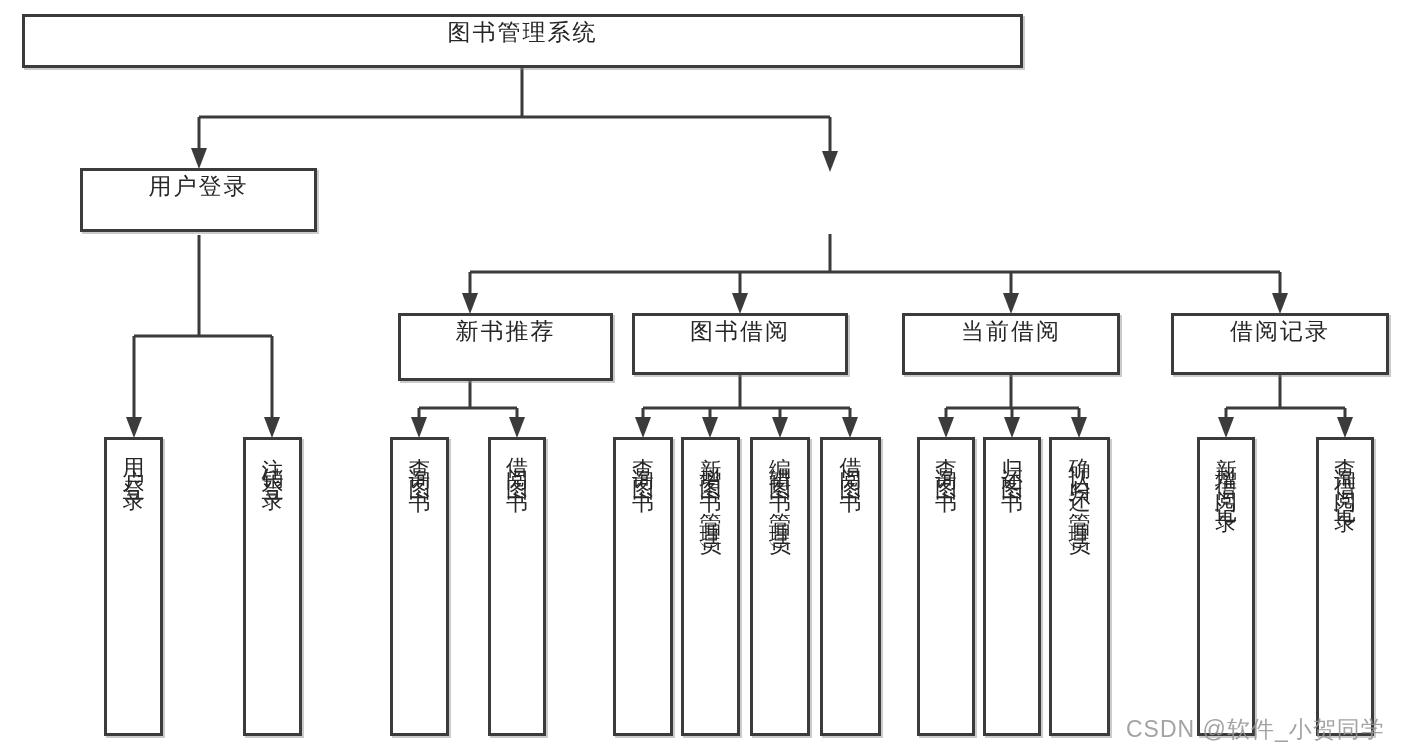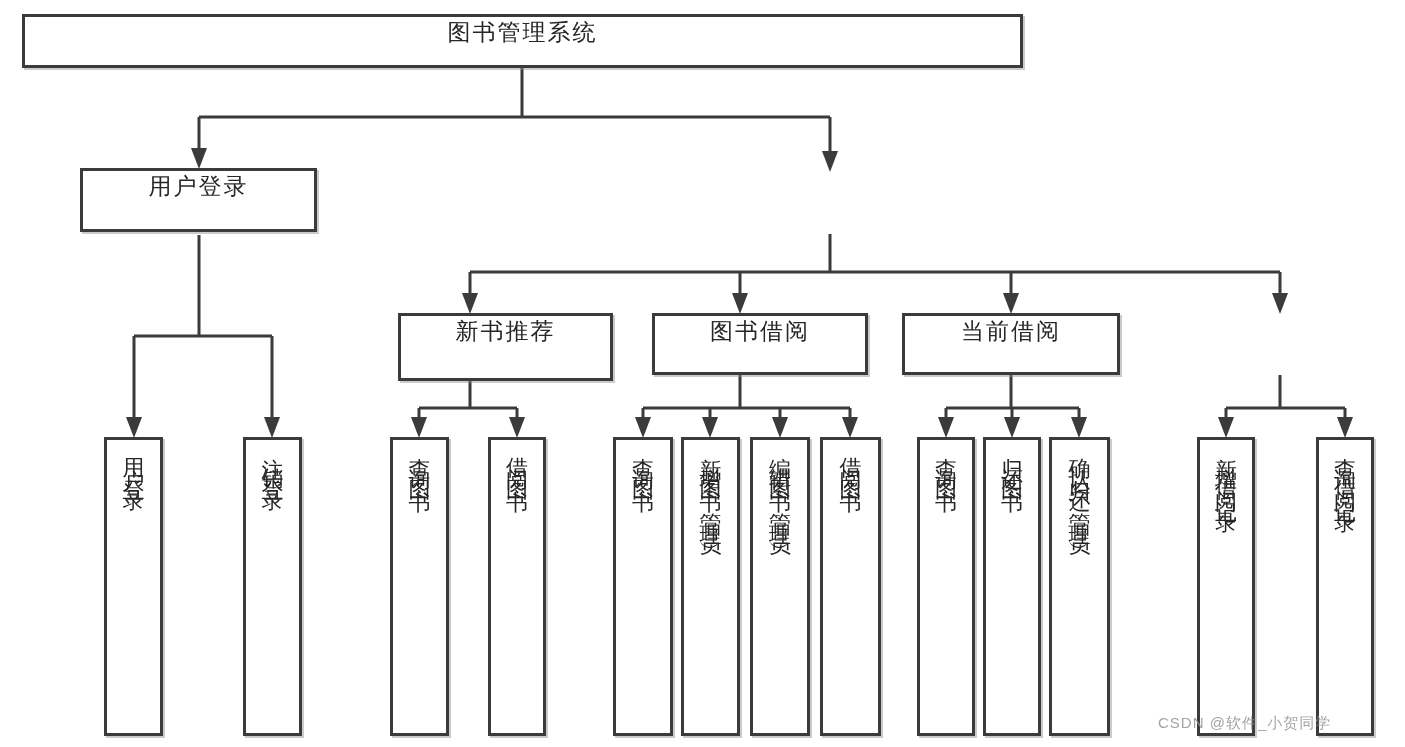--- a/index.html
+++ b/index.html
@@ -36,23 +36,23 @@
   }
   .node.leaf span {
     writing-mode: vertical-rl;
     text-orientation: mixed;
     font-size: 22px;
     line-height: 1;
     letter-spacing: 11px;
   }
   .watermark {
     position: absolute;
-    left: 1158px;
+    left: 1126px;
     top: 714px;
-    font-size: 15px;
+    font-size: 23px;
     letter-spacing: 1px;
     color: rgba(150, 150, 150, 0.88);
     white-space: nowrap;
     z-index: 3;
   }
   svg line, svg path { stroke: #3b3b3b; stroke-width: 3; fill: none; }
   svg polygon { fill: #3b3b3b; stroke: none; }
 </style>
 </head>
 <body>
@@ -106,25 +106,28 @@
     <span>图书管理系统</span>
   </div>
 
   <div class="node h" style="left:80px; top:168px; width:237px; height:64px;">
     <span>用户登录</span>
   </div>
 
   <div class="node h" style="left:362px; top:313px; width:215px; height:68px;margin-left:36px;">
     <span>新书推荐</span>
   </div>
-  <div class="node h" style="left:632px; top:313px; width:216px; height:62px;margin-left:20px;">
+  <div class="node h" style="left:632px; top:313px; width:216px; height:62px;">
     <span>图书借阅</span>
   </div>
   <div class="node h" style="left:902px; top:313px; width:218px; height:62px;font-family:Liberation Serif, serif;">
     <span>当前借阅</span>
+  </div>
+  <div class="node h" style="left:1171px; top:313px; width:218px; height:62px;">
+    <span>借阅记录</span>
   </div>
 
   <div class="node leaf" style="left:104px; top:437px; width:59px; height:299px;">
     <span>用户登录</span>
   </div>
   <div class="node leaf" style="left:243px; top:437px; width:59px; height:299px;">
     <span>注销登录</span>
   </div>
 
   <div class="node leaf" style="left:390px; top:437px; width:59px; height:299px;">

